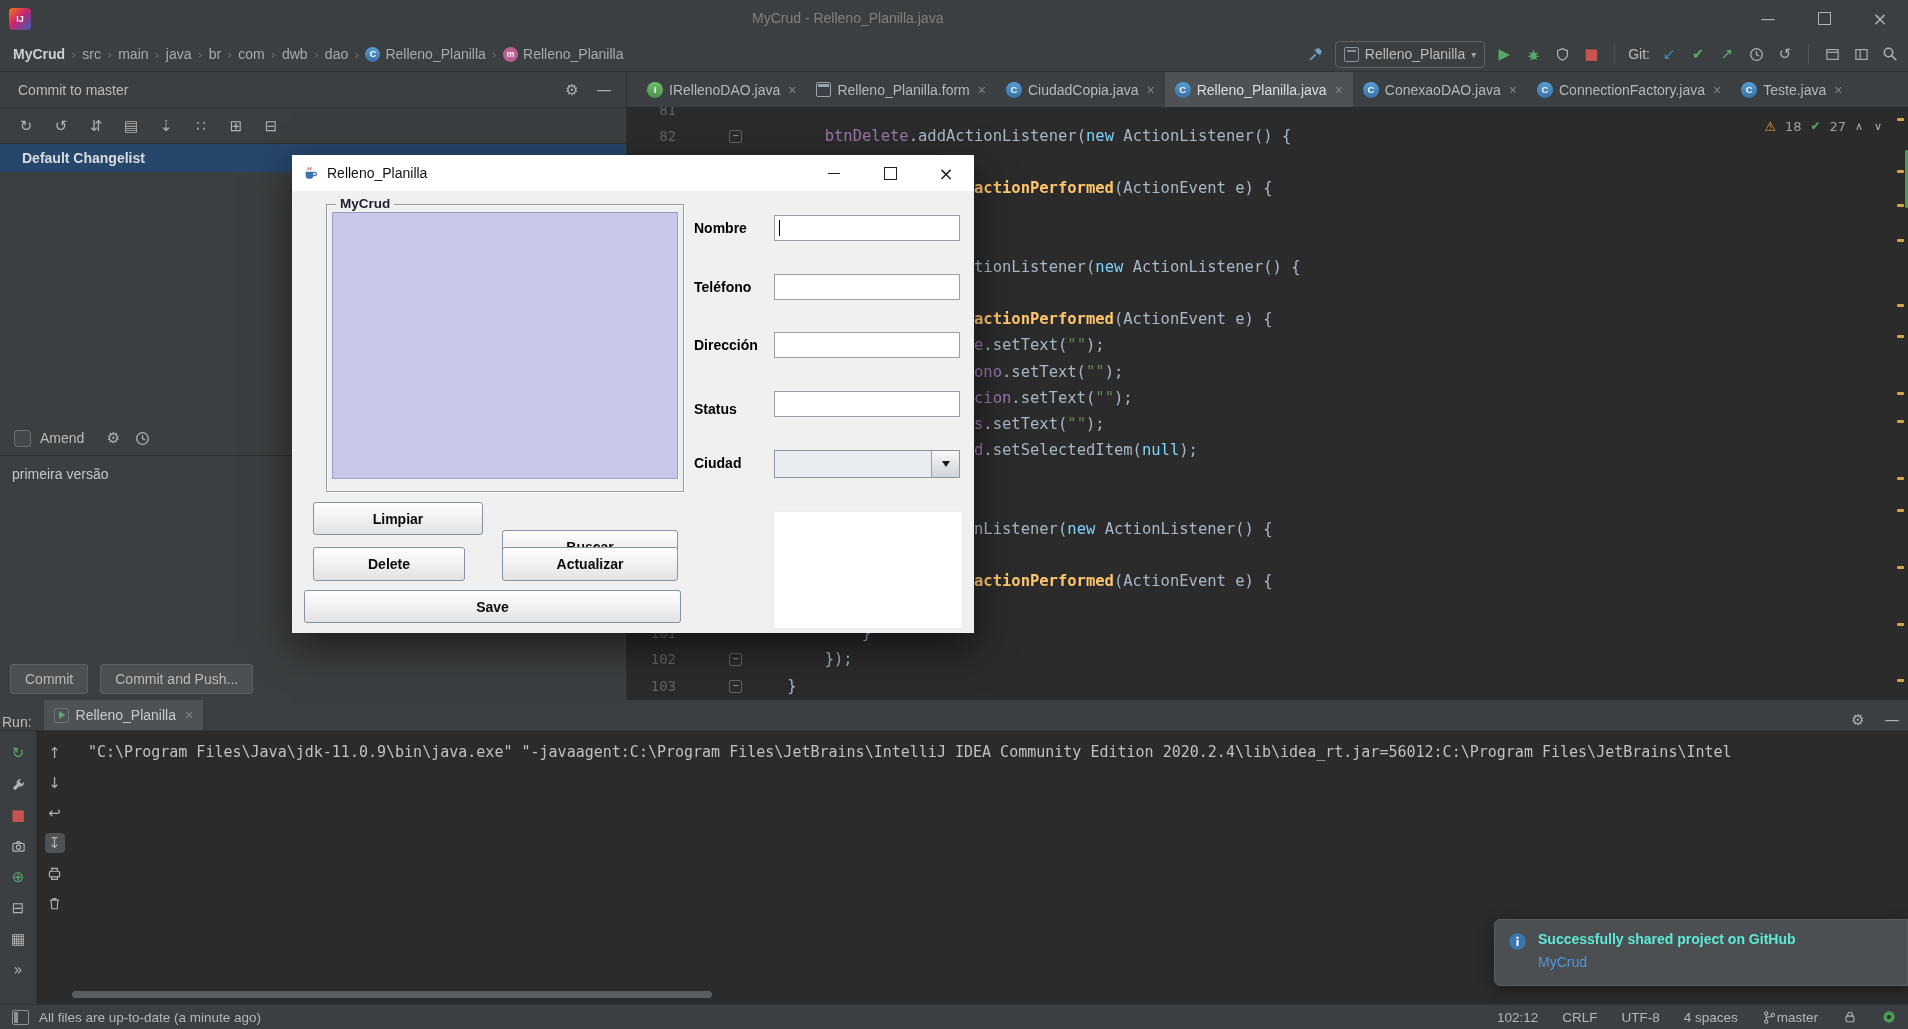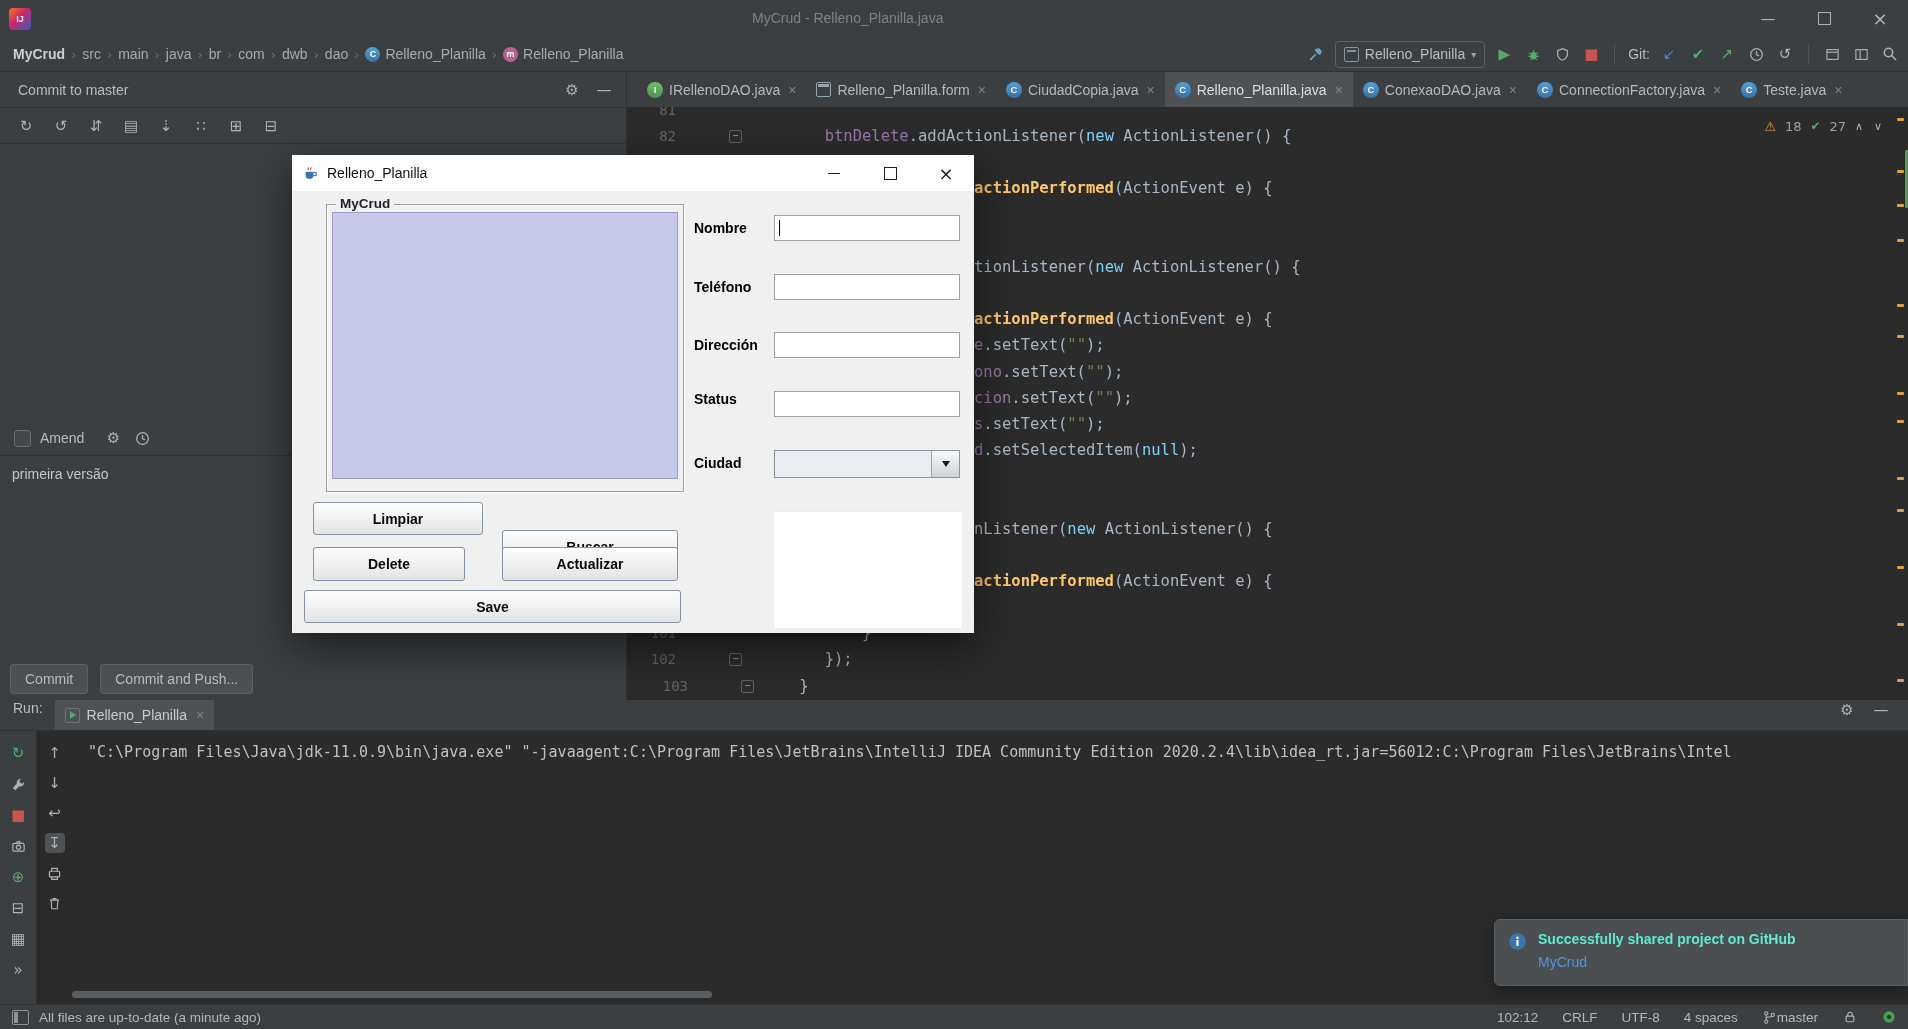--- a/index.html
+++ b/index.html
@@ -84,21 +84,21 @@
   .tk-p{color:#a9b7c6}.tk-k{color:#7dd3fc}.tk-f{color:#9876aa}
   .tk-d{color:#ffc66d;font-weight:bold}.tk-s{color:#6a8759}.tk-a{color:#bbb529}
   #inspections{position:absolute;top:44px;right:24px;display:flex;align-items:center;gap:7px;
                font-size:13px;color:#9da0a3;z-index:3;font-family:"DejaVu Sans",sans-serif;}
   #stripe{position:absolute;right:0;top:35px;width:14px;bottom:0;}
   #stripe .mark{position:absolute;border-radius:1px;}
 
   
   #runpanel{position:absolute;left:0;top:700px;width:1908px;height:304px;background:#2b2b2b;}
   .run-header{height:31px;background:#3c3f41;border-bottom:1px solid #323232;display:flex;
-              align-items:flex-start;padding:0 13px;font-size:14px;color:#bbbbbb;box-sizing:border-box;}
+              align-items:flex-end;padding:0 2px;font-size:14px;color:#bbbbbb;box-sizing:border-box;}
   .run-tab{margin-left:12px;height:30px;display:flex;align-items:center;gap:7px;padding:0 10px;
            background:#4e5254;font-size:14px;color:#c8cbcd;}
   .runtab-ico{width:15px;height:15px;border:1px solid #6f7375;border-radius:2px;display:flex;
               align-items:center;justify-content:center;box-sizing:border-box;}
   .runtab-ico i{width:0;height:0;border-left:6px solid #59a869;border-top:4px solid transparent;
                 border-bottom:4px solid transparent;display:block;margin-left:2px;}
   .run-hdr-icons{margin-left:auto;display:flex;gap:14px;padding-right:4px;}
   .run-body{position:absolute;left:0;top:31px;right:0;bottom:0;}
   #rtb1{position:absolute;left:0;top:0;bottom:0;width:37px;background:#3c3f41;border-right:1px solid #323232;
         display:flex;flex-direction:column;align-items:center;padding-top:12px;gap:11px;box-sizing:border-box;}
@@ -264,20 +264,21 @@
   <div id="cp-toolbar">
       <span class="icon" style="color: rgb(175, 177, 179);">↻</span>
       <span class="icon" style="color: rgb(175, 177, 179);">↺</span>
       <span class="icon" style="color: rgb(175, 177, 179);">⇵</span>
       <span class="icon" style="color: rgb(175, 177, 179);">▤</span>
       <span class="icon" style="color: rgb(175, 177, 179);">⇣</span>
       <span class="icon" style="color: rgb(175, 177, 179);">∷</span>
       <span class="icon" style="color: rgb(175, 177, 179);">⊞</span>
       <span class="icon" style="color: rgb(175, 177, 179);">⊟</span>
     </div>
+  <div class="cp-changelist">Default Changelist</div>
   <div class="cp-changes"></div>
   <div class="cp-amend">
     <span class="checkbox"></span>
     <span style="font-size:14px;color:#bbbbbb;margin-right:10px;">Amend</span>
     <span class="icon">⚙</span>
     <span class="icon" id="cp-clock">
         <svg width="15" height="15" viewBox="0 0 16 16">
           <circle cx="8" cy="8" r="6.2" fill="none" stroke="currentColor" stroke-width="1.4"></circle>
           <path d="M8 4.6V8l2.8 1.6" fill="none" stroke="currentColor" stroke-width="1.4"></path>
         </svg>
@@ -355,21 +356,21 @@
         <div class="code-line" style="top: 303.87px;"><span class="ln">93</span><span class="foldz"></span><span>                <span class="tk-f">txtStatus</span><span class="tk-p">.setText(</span><span class="tk-s">""</span><span class="tk-p">);</span></span></div>
         <div class="code-line" style="top: 330.04px;"><span class="ln">94</span><span class="foldz"></span><span>                <span class="tk-f">boxCiudad</span><span class="tk-p">.setSelectedItem(</span><span class="tk-k">null</span><span class="tk-p">);</span></span></div>
         <div class="code-line" style="top: 356.21px;"><span class="ln">95</span><span class="foldz"></span><span>            <span class="tk-p">}</span></span></div>
         <div class="code-line" style="top: 382.38px;"><span class="ln">96</span><span class="foldz"></span><span>        <span class="tk-p">});</span></span></div>
         <div class="code-line" style="top: 408.55px;"><span class="ln">97</span><span class="foldz"><span class="fold-box">−</span></span><span>        <span class="tk-f">btnSave</span><span class="tk-p">.addActionListener(</span><span class="tk-k">new </span><span class="tk-p">ActionListener</span><span class="tk-p">() {</span></span></div>
         <div class="code-line" style="top: 434.72px;"><span class="ln">98</span><span class="foldz"></span><span>            <span class="tk-a">@Override</span></span></div>
         <div class="code-line" style="top: 460.89px;"><span class="ln">99</span><span class="foldz"><span class="fold-box">−</span></span><span>            <span class="tk-k">public void </span><span class="tk-d">actionPerformed</span><span class="tk-p">(ActionEvent e) {</span></span></div>
         <div class="code-line" style="top: 487.06px;"><span class="ln">100</span><span class="foldz"></span><span></span></div>
         <div class="code-line" style="top: 513.23px;"><span class="ln">101</span><span class="foldz"></span><span>            <span class="tk-p">}</span></span></div>
         <div class="code-line" style="top: 539.4px;"><span class="ln">102</span><span class="foldz"><span class="fold-box">−</span></span><span>        <span class="tk-p">});</span></span></div>
-        <div class="code-line" style="top: 565.57px; padding-left: 12px;"><span class="ln">103</span><span class="foldz"><span class="fold-box">−</span></span><span>    <span class="tk-p">}</span></span></div>
+        <div class="code-line" style="top: 565.57px;"><span class="ln">103</span><span class="foldz"><span class="fold-box">−</span></span><span>    <span class="tk-p">}</span></span></div>
       </div>
   </div>
   <div id="stripe">
       <div class="mark" style="right: 0px; width: 3px; top: 43px; height: 58px; background: rgb(78, 154, 81);"></div>
       <div class="mark" style="right: 4px; width: 7px; height: 3px; background: rgb(217, 163, 67); top: 11px;"></div>
       <div class="mark" style="right: 4px; width: 7px; height: 3px; background: rgb(217, 163, 67); top: 63px;"></div>
       <div class="mark" style="right: 4px; width: 7px; height: 3px; background: rgb(217, 163, 67); top: 97px;"></div>
       <div class="mark" style="right: 4px; width: 7px; height: 3px; background: rgb(217, 163, 67); top: 132px;"></div>
       <div class="mark" style="right: 4px; width: 7px; height: 3px; background: rgb(217, 163, 67); top: 197px;"></div>
       <div class="mark" style="right: 4px; width: 7px; height: 3px; background: rgb(217, 163, 67); top: 228px;"></div>
@@ -515,21 +516,21 @@
     <div class="ptable"></div>
     <div id="dlg-fields">
         <div class="fld-label" style="top: 29px;">Nombre</div>
         <div class="fld" style="top: 24px;">
           <span class="tcaret"></span>
         </div>
         <div class="fld-label" style="top: 88px;">Teléfono</div>
         <div class="fld" style="top: 83px;"></div>
         <div class="fld-label" style="top: 146px;">Dirección</div>
         <div class="fld" style="top: 141px;"></div>
-        <div class="fld-label" style="top: 200px;">Status</div>
+        <div class="fld-label" style="top: 210px;">Status</div>
         <div class="fld" style="top: 200px;"></div>
         <div class="fld-label" style="top: 264px;">Ciudad</div>
         <div class="combo" style="top: 259px;">
           <div class="combo-btn">
             <span class="combo-arrow"></span>
           </div>
         </div>
       </div>
     <div class="wpanel"></div>
     <div id="dlg-buttons">

